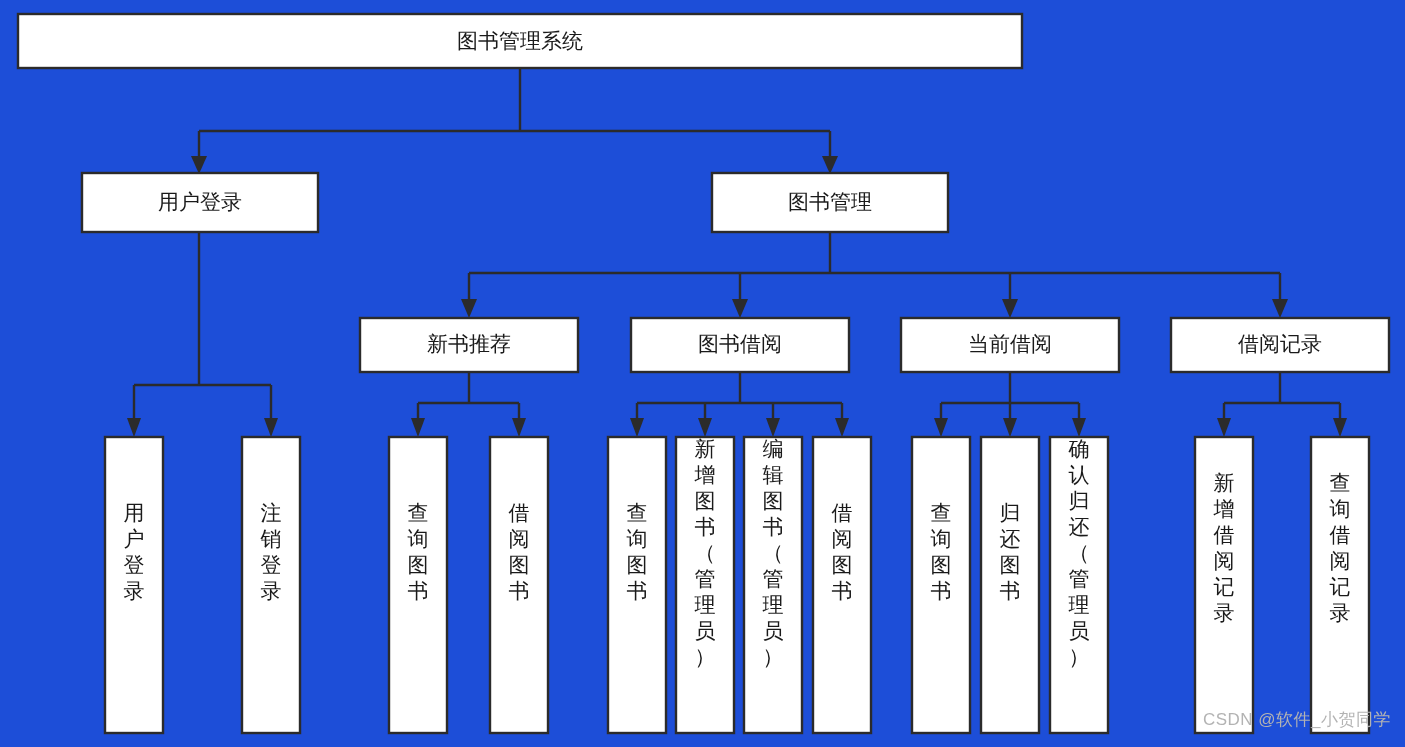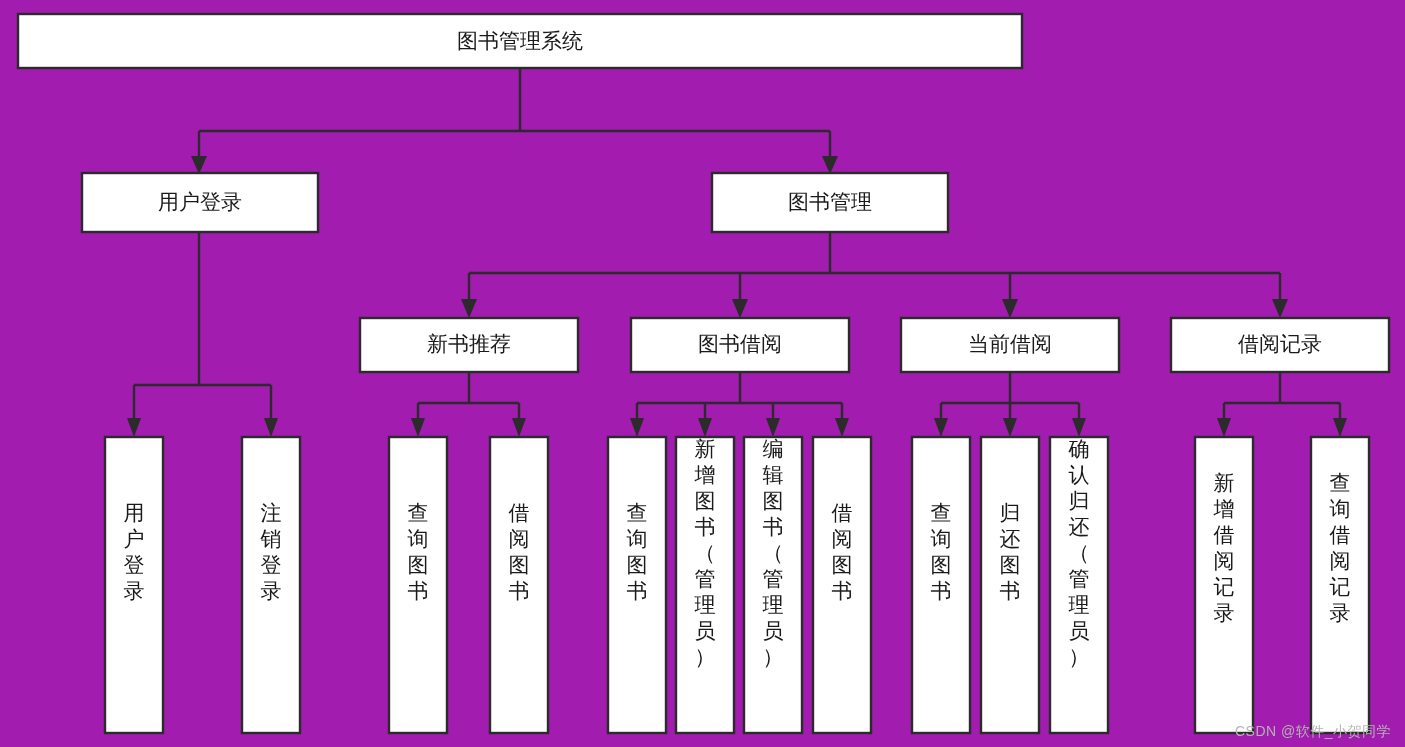--- a/index.html
+++ b/index.html
@@ -10,21 +10,21 @@
   body {
     width: 1405px;
     height: 747px;
     font-family: "Liberation Sans", sans-serif;
     overflow: hidden;
   }
   #diagram-root {
     position: relative;
     width: 1405px;
     height: 747px;
-    background: #a21caf;
+    background: #1d4ed8;
   }
   svg.flowchart {
     position: absolute;
     top: 0;
     left: 0;
     width: 1405px;
     height: 747px;
   }
   .node-box {
     fill: #ffffff;
@@ -50,23 +50,23 @@
   }
   .node-label-vertical {
     font-family: "Liberation Sans", sans-serif;
     font-size: 21px;
     fill: #1a1a1a;
     text-anchor: middle;
   }
   .watermark-text {
     position: absolute;
     right: 14px;
-    bottom: 6px;
-    font-family: "Liberation Sans", sans-serif;
-    font-size: 14px;
+    bottom: 16px;
+    font-family: "Liberation Sans", sans-serif;
+    font-size: 17px;
     color: #b3b3b3;
     letter-spacing: 0.5px;
     white-space: nowrap;
     user-select: none;
   }
 </style>
 </head>
 <body>
 
 <div id="diagram-root">

